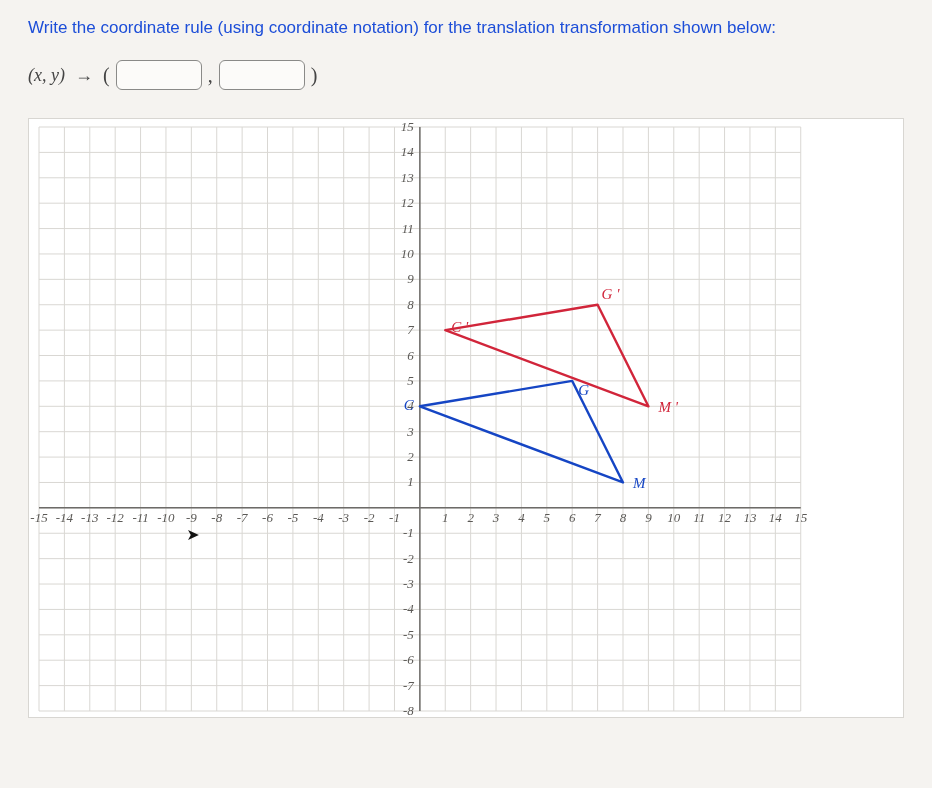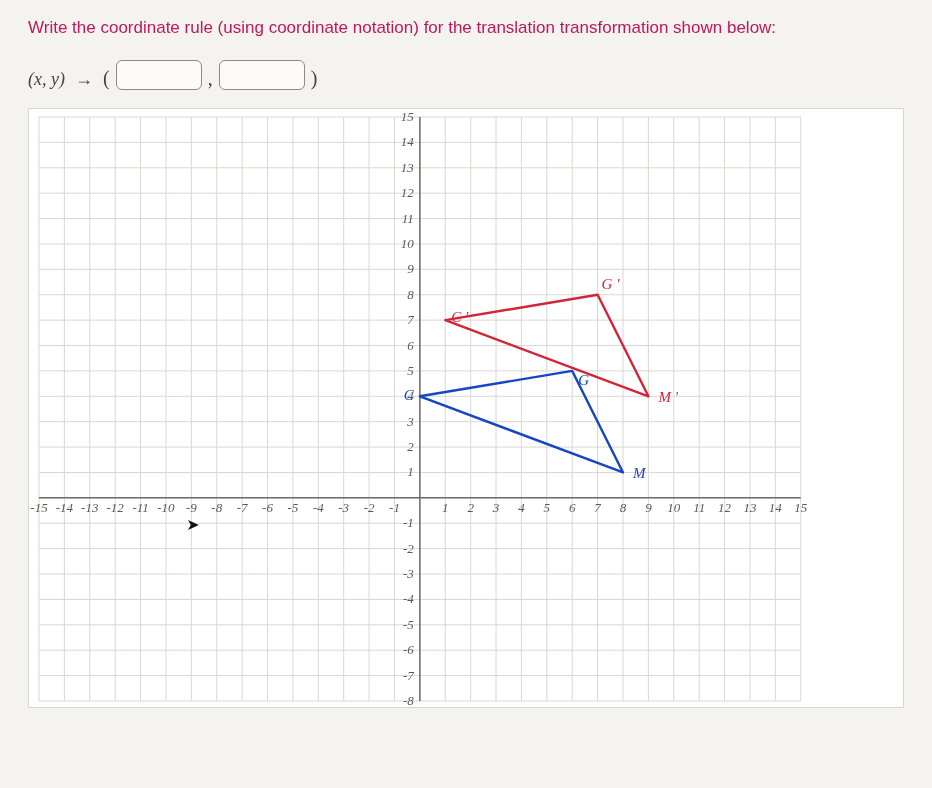--- a/index.html
+++ b/index.html
@@ -7,31 +7,31 @@
     font-family: Arial, Helvetica, sans-serif;
     background: #f5f3f0;
     width: 932px;
     height: 788px;
     overflow: hidden;
     padding: 18px 28px;
     color: #3a3a3a;
   }
   .question-text {
     font-size: 17px;
-    color: #be185d;
+    color: #1d4ed8;
     margin-bottom: 22px;
     font-weight: 500;
   }
   .rule-row {
     display: flex;
-    align-items: flex-end;
+    align-items: center;
     gap: 6px;
     font-size: 18px;
     color: #444;
-    margin-bottom: 18px;
+    margin-bottom: 28px;
     font-family: "Times New Roman", serif;
     font-style: italic;
   }
   .rule-row .paren { font-style: normal; font-size: 20px; }
   .rule-row .arrow { font-style: normal; padding: 0 4px; }
   .answer-box {
     width: 86px;
     height: 30px;
     border: 1.5px solid #8a8a88;
     border-radius: 6px;

